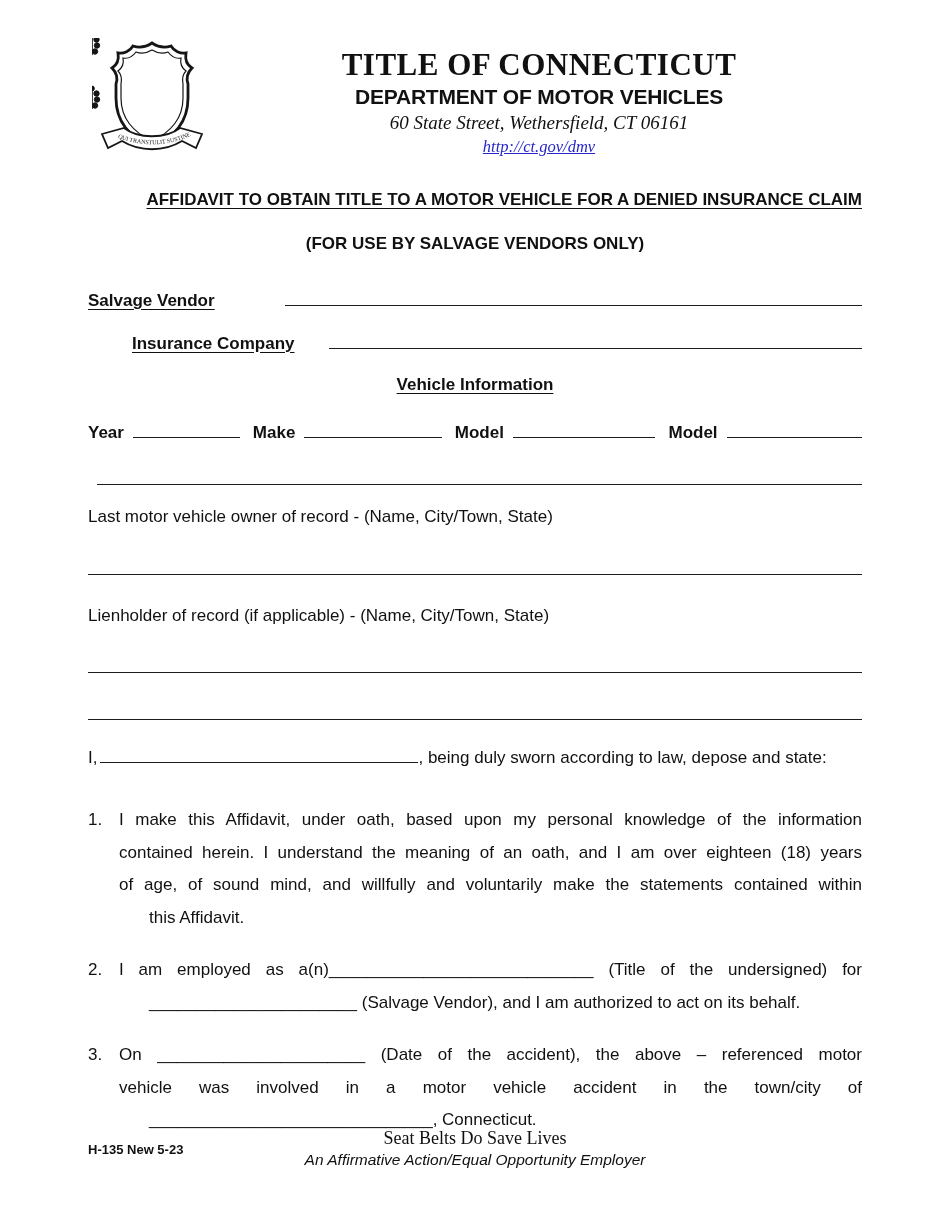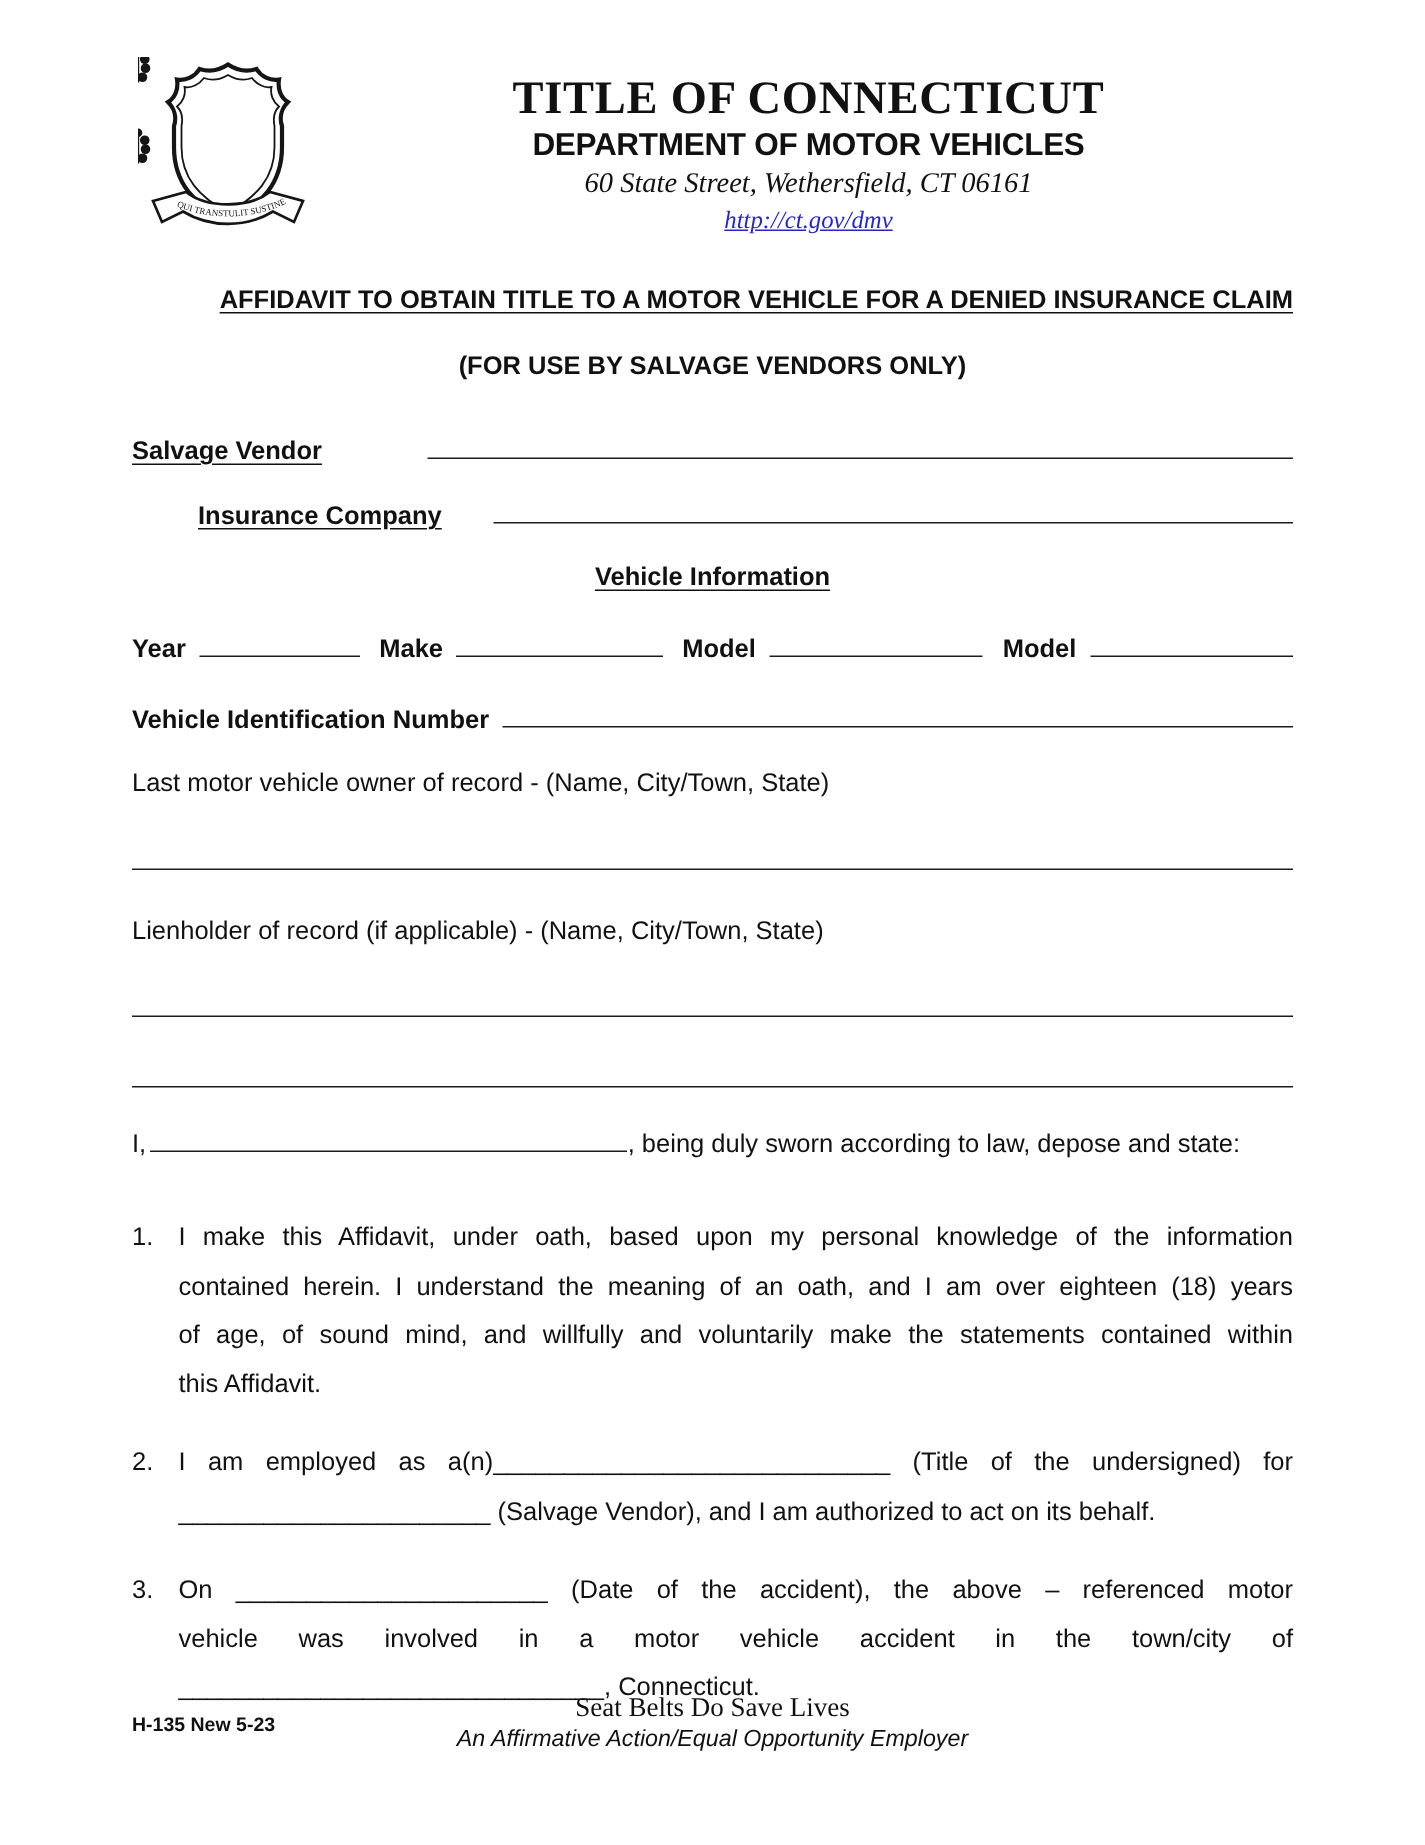--- a/index.html
+++ b/index.html
@@ -75,21 +75,21 @@
   
   .affirm { display: flex; align-items: baseline; margin-top: 23px; font-size: 17px; }
   .affirm .pre { white-space: nowrap; }
   .affirm .name-line { flex: 0 0 318px; margin-left: 3px; }
   .affirm .post { white-space: nowrap; }
   .item { display: flex; margin-top: 36px; }
   .item + .item { margin-top: 20px; }
   .item-num { flex: 0 0 31px; font-size: 17px; line-height: 32.5px; }
   .item-body { flex: 1; }
   .jl { font-size: 17px; line-height: 32.5px; text-align: justify; text-align-last: justify; white-space: nowrap; }
-  .jl.last { text-align-last: left; }
+  .jl.last { text-align-last: left; margin-left: 30px; }
   
   .footer { position: absolute; left: 88px; right: 88px; top: 1128px; }
   .footer-center { text-align: center; }
   .footer-motto { font-family: "Liberation Serif", serif; font-size: 18px; }
   .footer-eeo { font-style: italic; font-size: 15.5px; margin-top: 2px; }
   .form-number { position: absolute; left: 0; top: 14px; font-weight: bold; font-size: 13px; }
 </style>
 </head>
 <body>
 
@@ -147,21 +147,20 @@
     <span class="fill-line w-year"></span>
     <span class="lbl-b">Make</span>
     <span class="fill-line w-make"></span>
     <span class="lbl-b">Model</span>
     <span class="fill-line w-model"></span>
     <span class="lbl-b">Model</span>
     <span class="fill-line w-color"></span>
   </div>
 
   <div class="field-row row-vin">
-    <span class="lbl-b">Vehicle Identification Number</span>
     <span class="fill-line grow"></span>
   </div>
 
   <div class="caption">Last motor vehicle owner of record - (Name, City/Town, State)</div>
   <div class="rule-full rule-1"></div>
 
   <div class="caption caption-lien">Lienholder of record (if applicable) - (Name, City/Town, State)</div>
   <div class="rule-full rule-2"></div>
   <div class="rule-full rule-3"></div>
 

